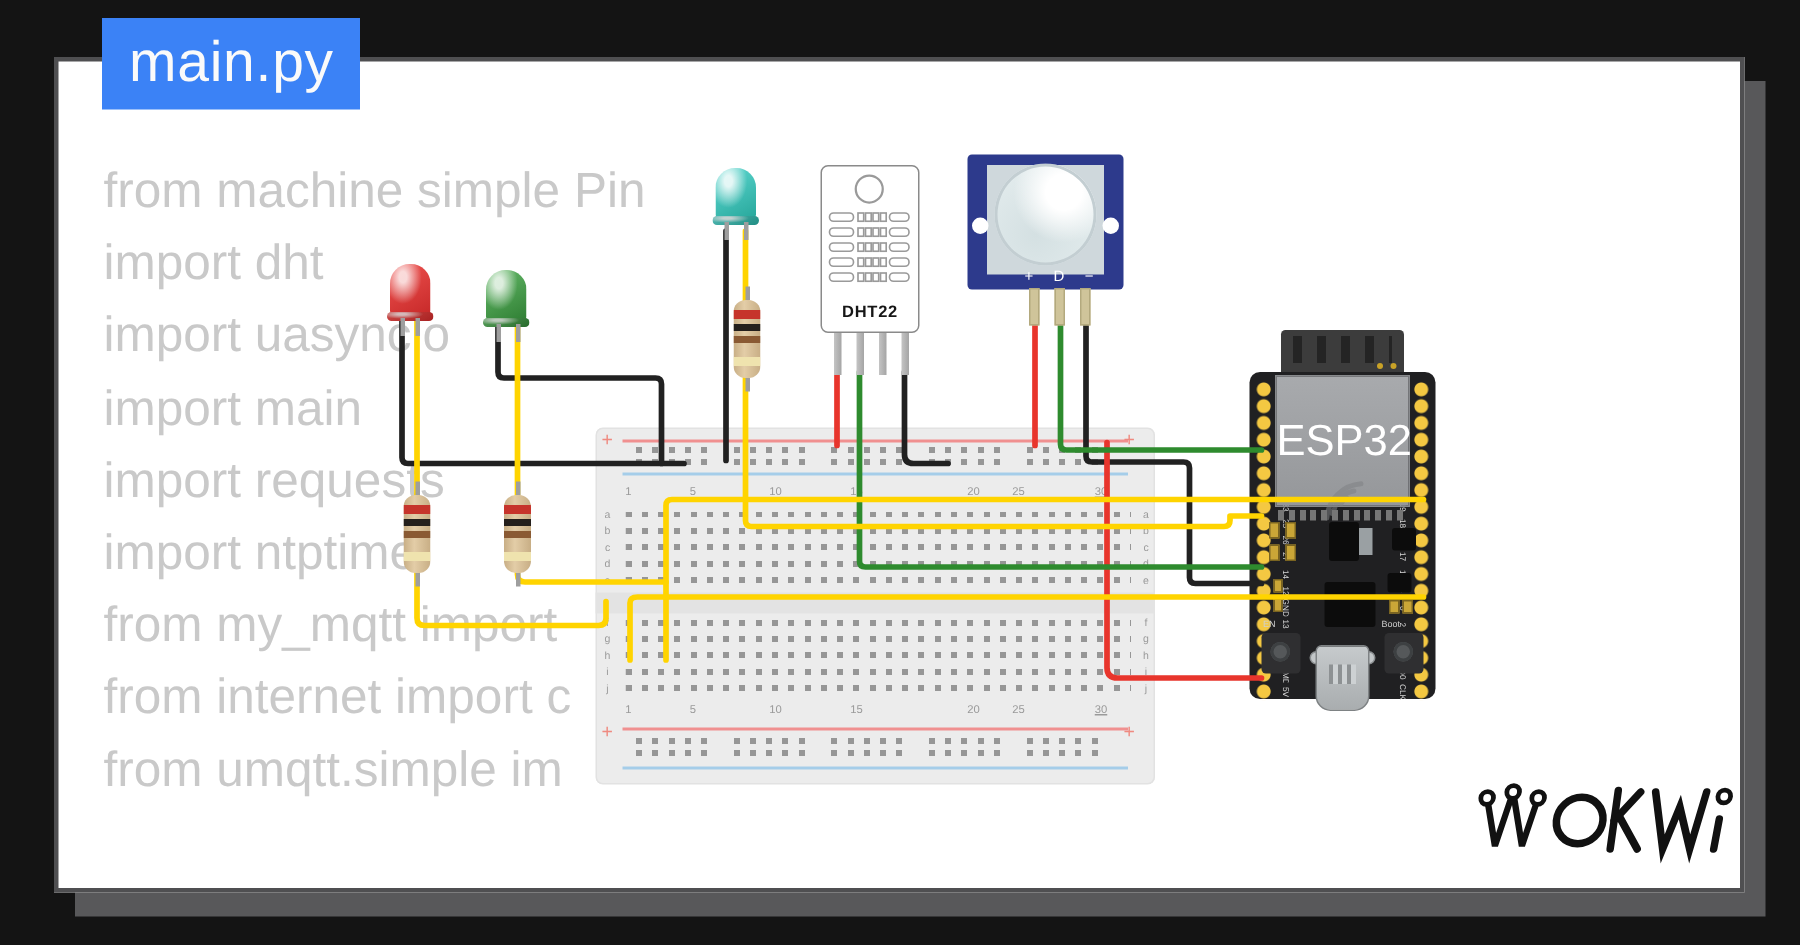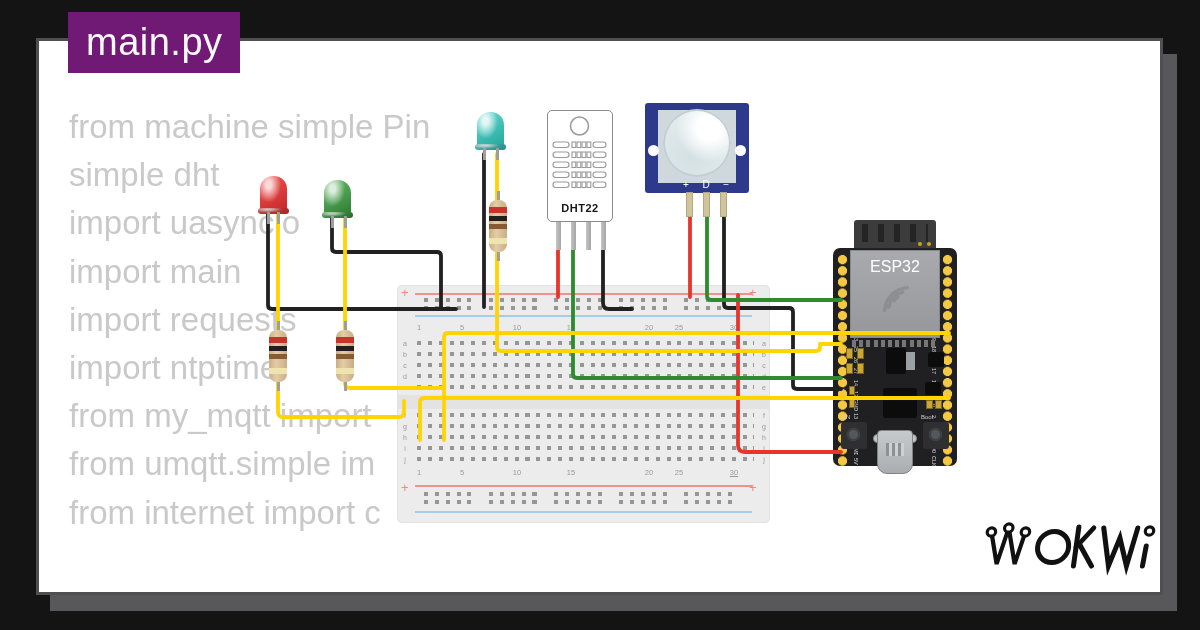--- a/index.html
+++ b/index.html
@@ -3,21 +3,21 @@
 <meta charset="utf-8">
 <style>
   html,body{margin:0;padding:0;background:#141414;}
   .stage{position:relative;width:1200px;height:630px;background:#141414;overflow:hidden;
          font-family:"Liberation Sans",sans-serif;}
 
   
   .card-shadow{position:absolute;left:50px;top:54px;width:1127px;height:557px;background:#58585a;z-index:0;}
   .card{position:absolute;left:36px;top:38px;width:1127px;height:557px;background:#ffffff;
         border:3px solid #4f4f51;box-sizing:border-box;z-index:1;}
-  .tab{position:absolute;left:68px;top:12px;width:172px;height:61px;background:#701a75;z-index:10;
+  .tab{position:absolute;left:68px;top:12px;width:172px;height:61px;background:#3b82f6;z-index:10;
        display:flex;align-items:center;}
   .tab span{color:#fafafa;font-size:38px;padding-left:18px;letter-spacing:.5px;}
 
   
   .code{position:absolute;left:30px;top:62px;display:flex;flex-direction:column;z-index:2;}
   .code-line{height:48.2px;line-height:48.2px;font-size:33px;color:#c9c9c9;white-space:pre;}
 
   
   .bb{position:absolute;left:397px;top:285px;width:373px;height:238px;background:#ececec;
       border-radius:5px;box-shadow:inset 0 0 0 1px #e2e2e2;z-index:4;}
@@ -93,21 +93,21 @@
   .esp .ant .dot{position:absolute;width:4px;height:4px;border-radius:50%;background:#c9a227;top:22px;}
   .esp .pcb{position:absolute;left:0;top:28px;width:124px;height:218px;background:#202022;border-radius:7px;}
   .pincol{position:absolute;top:34px;width:11px;height:213px;
     background-image:radial-gradient(circle at 5.5px 5.6px,#f4c842 4.3px,rgba(0,0,0,0) 4.9px);
     background-size:11px 11.2px;}
   .pinlabs{position:absolute;top:34px;display:flex;flex-direction:column;}
   .pinlabs span{height:11.2px;width:12px;writing-mode:vertical-rl;font-size:5.5px;line-height:12px;
     color:#d8d8d8;text-align:center;overflow:hidden;}
   .esp .module{position:absolute;left:17px;top:30px;width:90px;height:88px;
     background:linear-gradient(#a8aaad,#95979a);border:1px solid #87898c;box-sizing:border-box;}
-  .esp .module .name{display:block;text-align:center;margin-top:7px;font-size:16px;color:#fff;}
+  .esp .module .name{display:block;text-align:center;margin-top:27px;font-size:29px;color:#fff;}
   .esp .module svg{display:block;margin:3px auto 0;opacity:.55;}
   .esp .pads{position:absolute;left:19px;top:120px;width:86px;height:7px;
     background:repeating-linear-gradient(to right,#767676 0 4px,rgba(0,0,0,0) 4px 7.2px);}
   .chip{position:absolute;background:#0c0c0c;border-radius:2px;}
   .gold{position:absolute;background:#caa637;border:1px solid #7a6420;box-sizing:border-box;}
   .silv{position:absolute;background:#9aa0a3;}
   .btn{position:absolute;width:26px;height:27px;background:#2f2f31;border-radius:3px;}
   .btn::after{content:"";position:absolute;left:6px;top:6px;width:13px;height:13px;border-radius:50%;
     background:#55585a;box-shadow:inset 0 0 0 2px #3d4042;}
   .btnlab{position:absolute;font-size:6px;color:#cfcfcf;}
@@ -125,28 +125,28 @@
 <body>
 
 <div class="stage">
 
   <div class="card-shadow"></div>
 
   <div class="card">
     <div class="code">
 
     <div class="code-line">from machine simple Pin</div>
-        <div class="code-line">simple dht</div>
+        <div class="code-line">import dht</div>
         <div class="code-line">import uasyncio</div>
         <div class="code-line">import main</div>
         <div class="code-line">import requests</div>
         <div class="code-line">import ntptime</div>
         <div class="code-line">from my_mqtt import</div>
+        <div class="code-line">from internet import c</div>
         <div class="code-line">from umqtt.simple im</div>
-        <div class="code-line">from internet import c</div>
       </div>
   </div>
 
   <div class="tab">
     <span>main.py</span>
   </div>
 
   <div class="bb">
     <div class="rail-line red-line" style="top:8px"></div>
     <div class="holes-rail" style="top:13px"></div>

